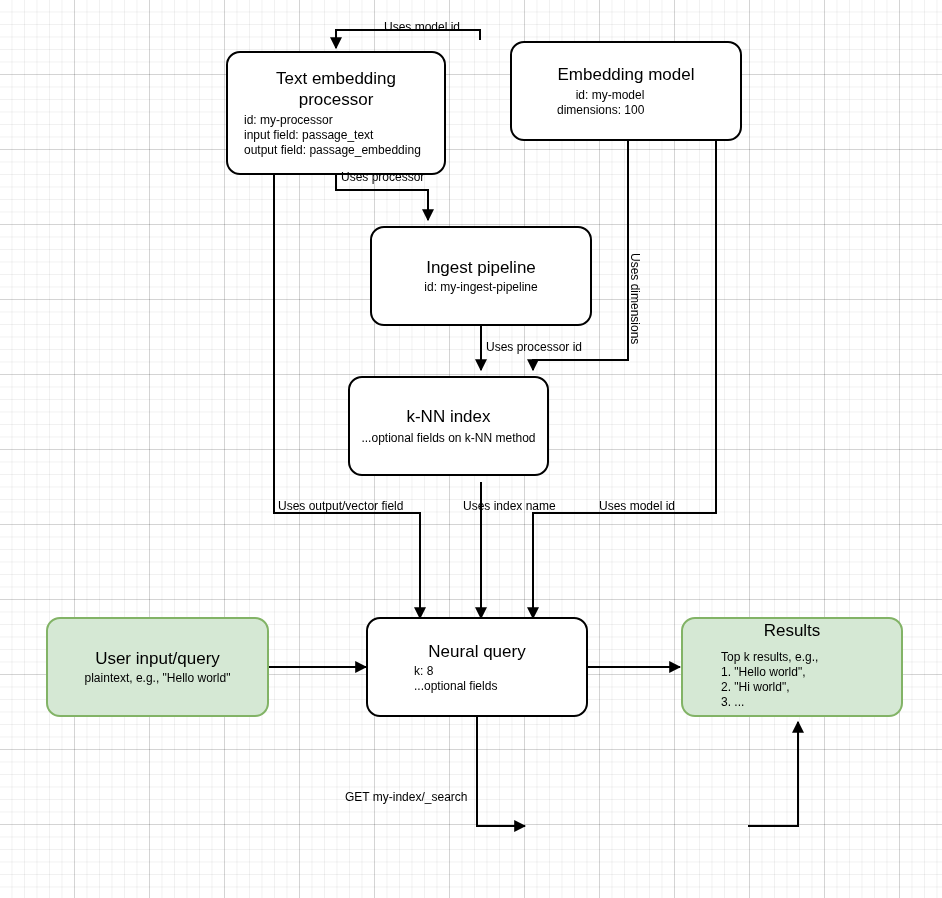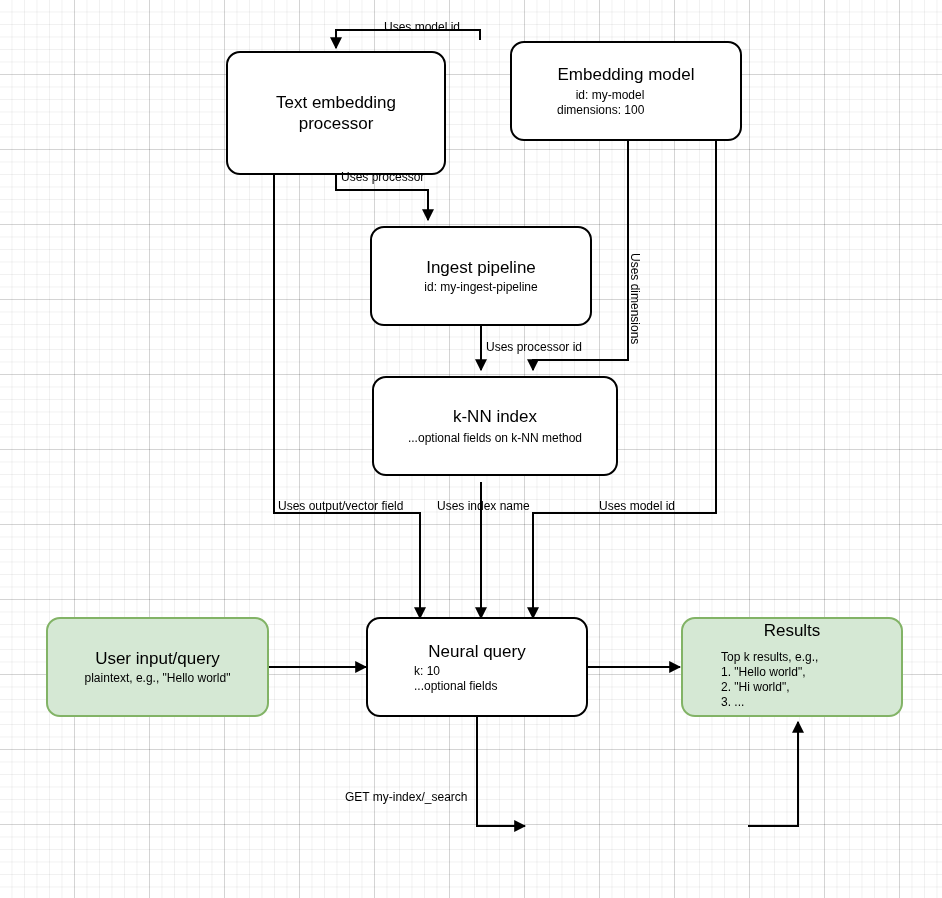--- a/index.html
+++ b/index.html
@@ -110,46 +110,49 @@
 
       <path d="M 477 716 L 477 826 L 525 826" marker-end="url(#arrow)"></path>
 
       <path d="M 748 826 L 798 826 L 798 722" marker-end="url(#arrow)"></path>
     </g>
   </svg>
 
   <div class="node" style="left:226px; top:51px; width:220px; height:124px;">
     <div class="node-title">Text embedding
 processor</div>
+    <div class="node-sub sub-left" style="margin-left:16px; margin-top:3px;">id: my-processor
+input field: passage_text
+output field: passage_embedding</div>
   </div>
 
   <div class="node" style="left:510px; top:33px; width:232px; height:100px;margin-top:8px;">
     <div class="node-title">Embedding model</div>
     <div class="node-sub sub-left" style="margin-left:45px; margin-top:3px;text-align:right;">id: my-model
 dimensions: 100</div>
   </div>
 
   <div class="node" style="left:370px; top:226px; width:222px; height:100px;">
     <div class="node-title">Ingest pipeline</div>
     <div class="node-sub" style="margin-top:2px;">id: my-ingest-pipeline</div>
   </div>
 
-  <div class="node" style="left:372px; top:376px; width:246px; height:100px;">
+  <div class="node" style="left:348px; top:376px; width:201px; height:100px;">
     <div class="node-title">k-NN index</div>
     <div class="node-sub" style="margin-top:4px;">...optional fields on k-NN method</div>
   </div>
 
   <div class="node green" style="left:46px; top:617px; width:223px; height:100px;">
     <div class="node-title">User input/query</div>
     <div class="node-sub" style="margin-top:2px;">plaintext, e.g., "Hello world"</div>
   </div>
 
   <div class="node" style="left:366px; top:617px; width:222px; height:100px;">
     <div class="node-title">Neural query</div>
-    <div class="node-sub sub-left" style="margin-left:46px; margin-top:2px;">k: 10
+    <div class="node-sub sub-left" style="margin-left:46px; margin-top:2px;">k: 8
 ...optional fields</div>
   </div>
 
   <div class="node green" style="left:681px; top:617px; width:222px; height:100px;">
     <div class="node-title" style="margin-top:-4px;">Results</div>
     <div class="node-sub sub-left" style="margin-left:38px; margin-top:9px;">Top k results, e.g.,
 1. "Hello world",
 2. "Hi world",
 3. ...</div>
   </div>
@@ -159,19 +162,19 @@
 
   <div class="edge-label" style="left:341px; top:170px;">Uses processor</div>
 
   <div class="edge-label vertical" style="left:641px; top:253px; line-height:13px; text-align:center;">Uses
 dimensions</div>
 
   <div class="edge-label" style="left:486px; top:340px;">Uses processor id</div>
 
   <div class="edge-label" style="left:278px; top:499px;">Uses output/vector field</div>
 
-  <div class="edge-label" style="left:437px; top:499px;">Uses index name</div>
+  <div class="edge-label" style="left:463px; top:499px;">Uses index name</div>
 
   <div class="edge-label" style="left:599px; top:499px;">Uses model id</div>
 
   <div class="edge-label" style="left:345px; top:790px;">GET my-index/_search</div>
 
 </div>
 
 </body></html>

